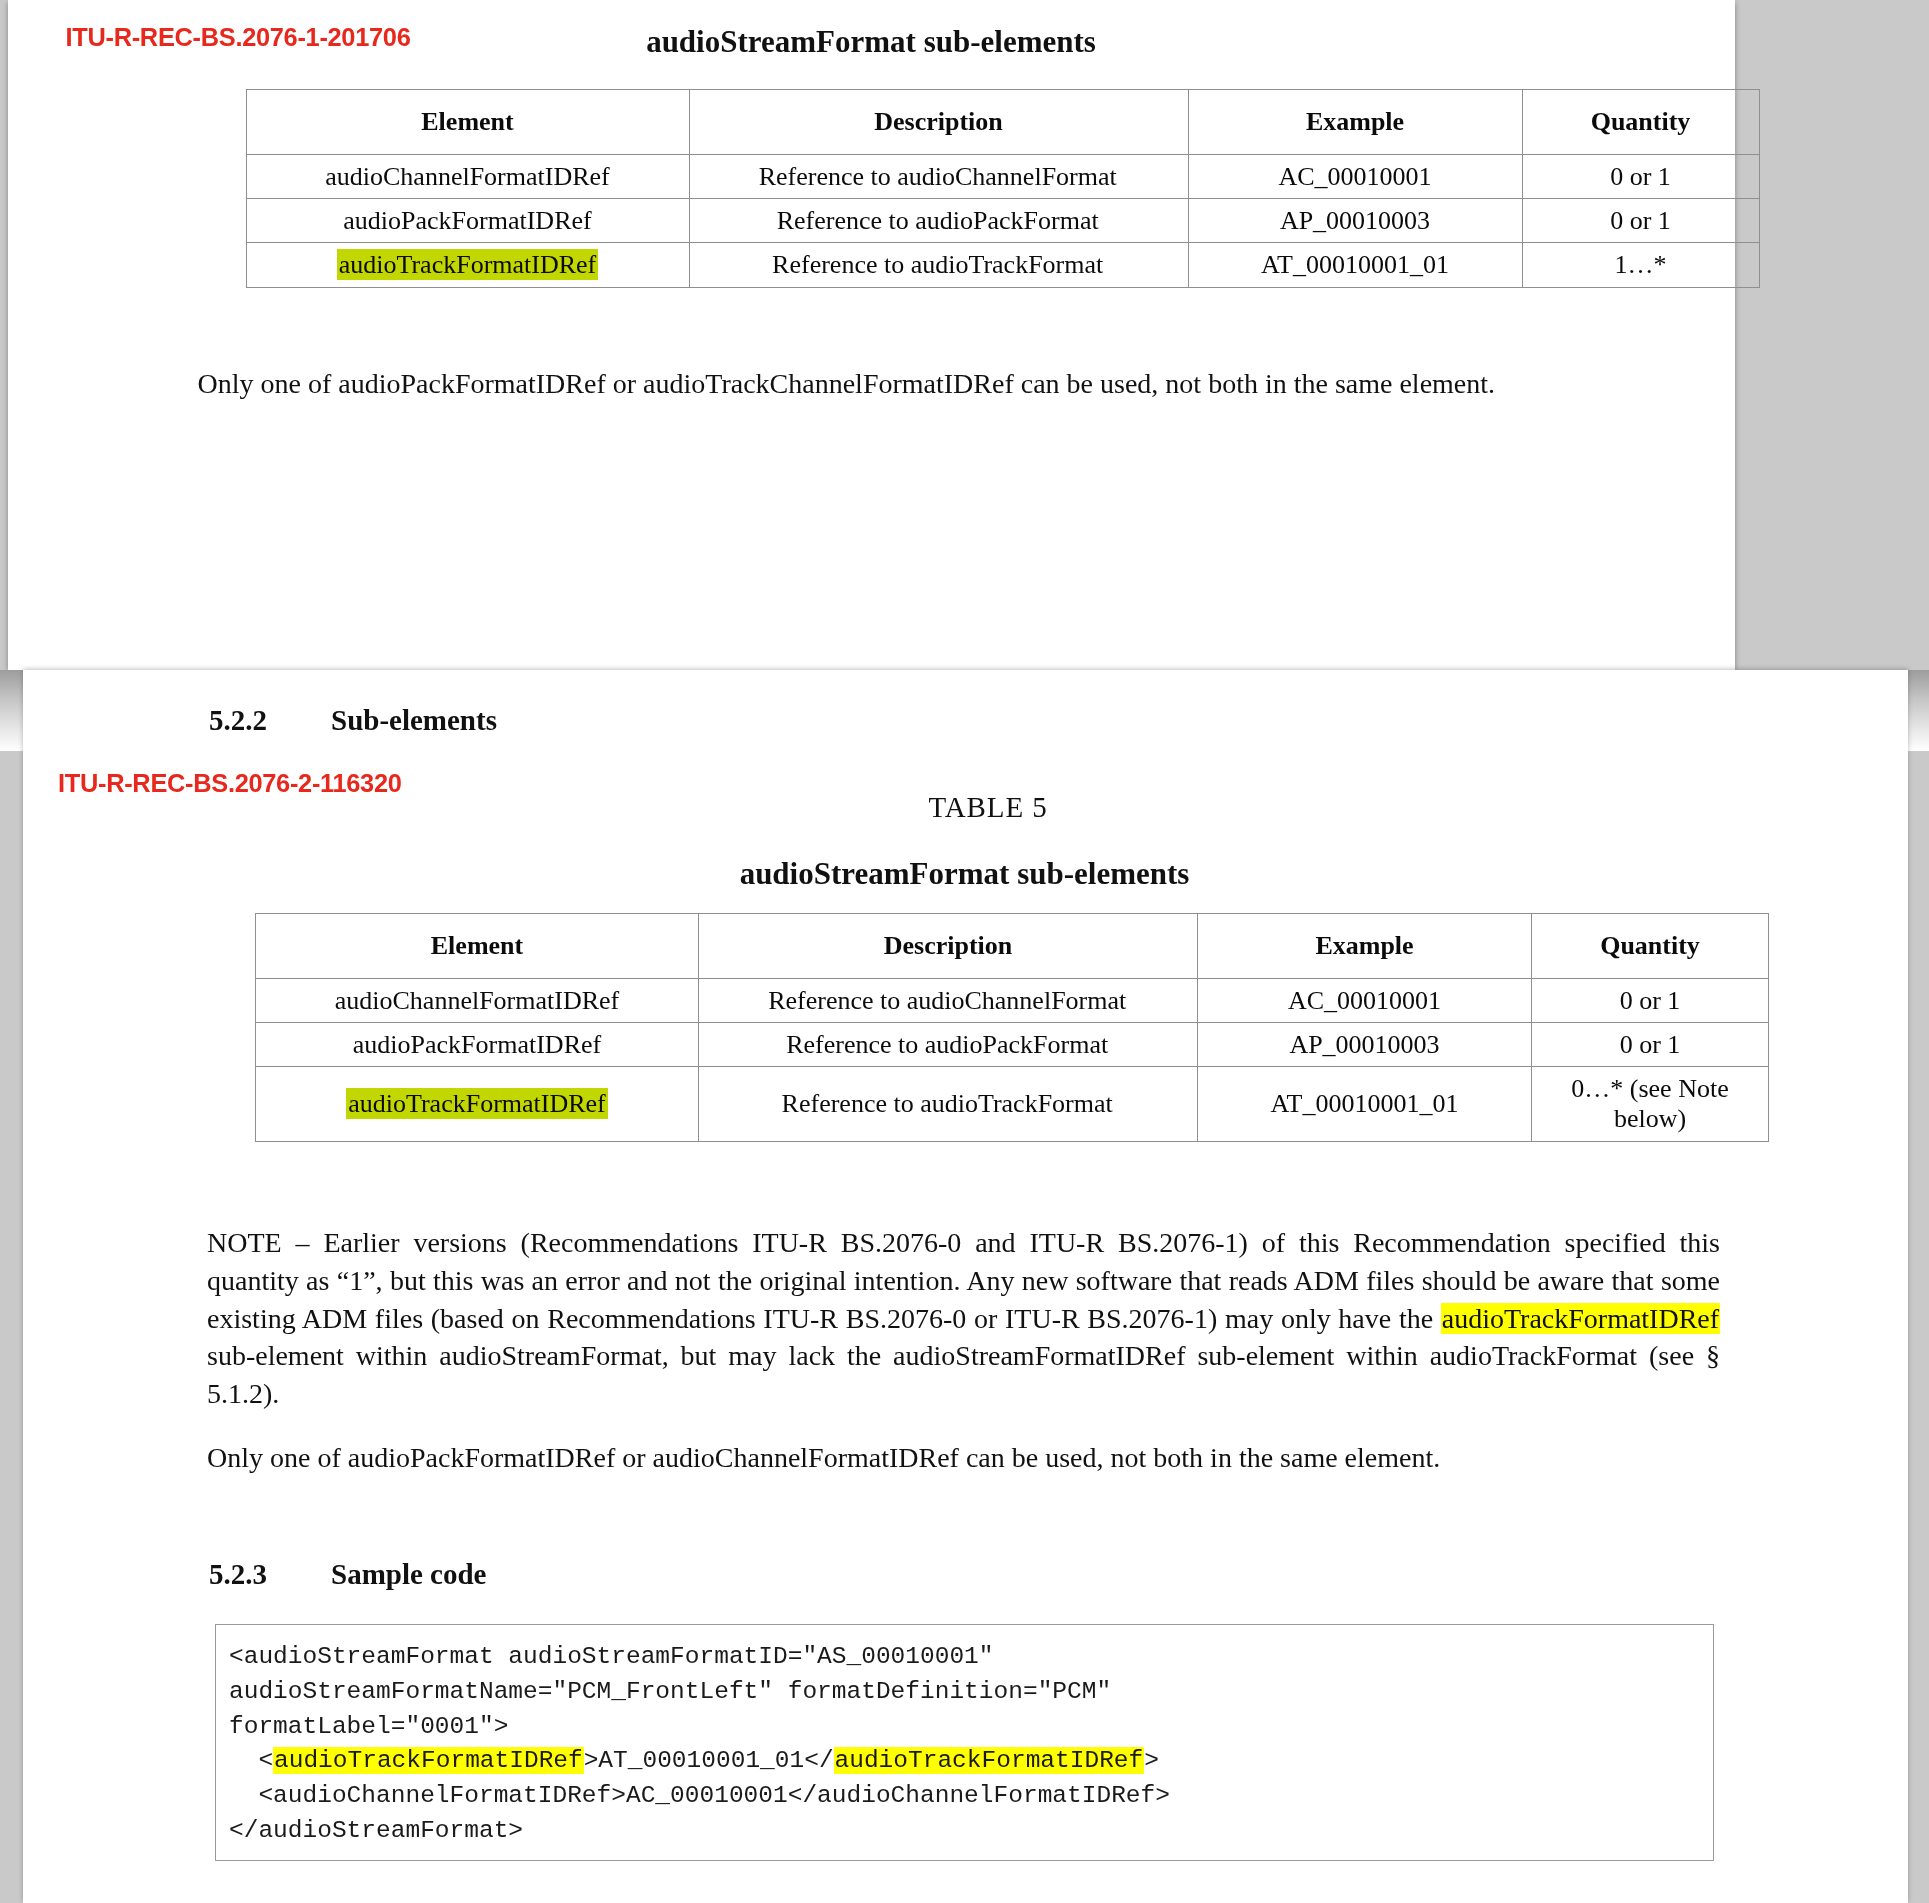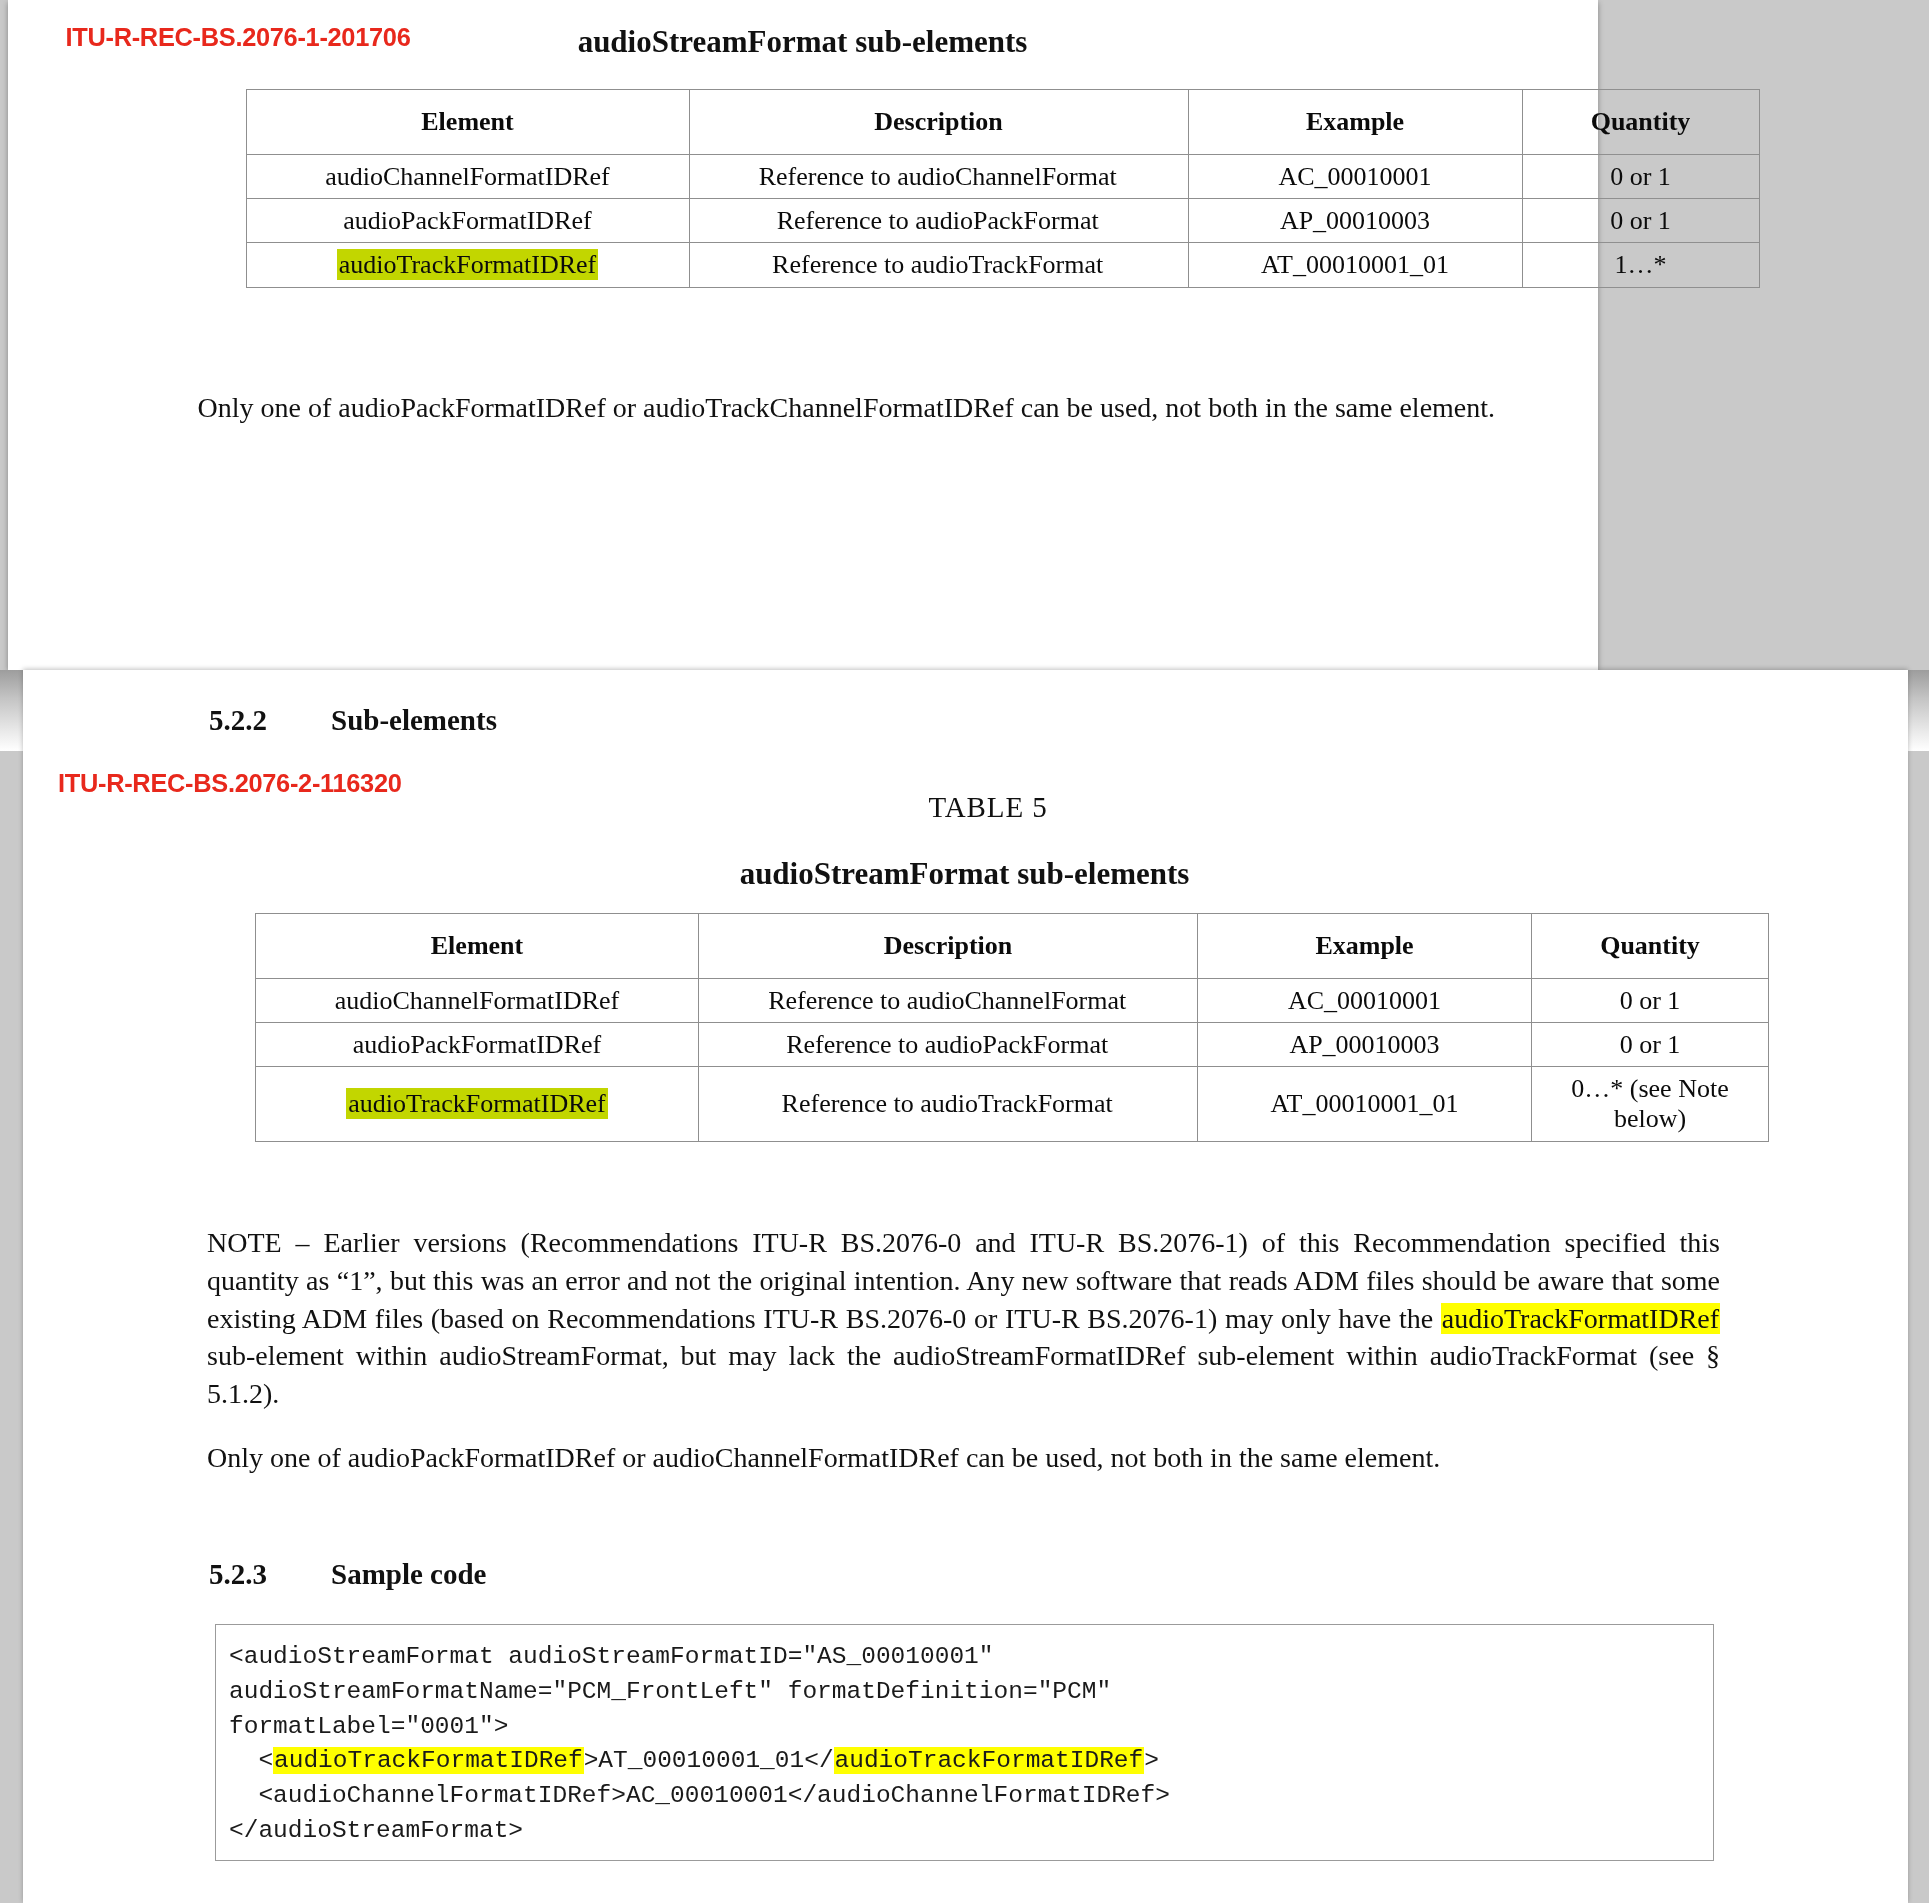--- a/index.html
+++ b/index.html
@@ -10,21 +10,21 @@
   body {
     width: 1929px; height: 1904px;
     font-family: "Liberation Serif", serif;
     position: relative;
     overflow: hidden;
   }
 
   
   .pane-top {
     position: absolute;
-    left: 7.5px; top: 0; width: 1590px; height: 670px;
+    left: 7.5px; top: 0; width: 1727px; height: 670px;
     background: #ffffff;
     box-shadow: 0 1.9px 5.6px rgba(0,0,0,0.35);
   }
   .pane-bottom {
     position: absolute;
     left: 22.6px; top: 670px; width: 1885px; height: 1234px;
     background: #ffffff;
     box-shadow: 0 -0.9px 4.7px rgba(0,0,0,0.25);
   }
   .band {
@@ -108,21 +108,21 @@
 
   
   .para {
     position: absolute;
     font-size: 28px;
     line-height: 1.35;
     color: #111;
     text-align: justify;
     text-justify: inter-word;
   }
-  #para-1 { left: 190px; top: 365px; width: 1513px; margin-top: 24px; }
+  #para-1 { left: 190px; top: 365px; width: 1513px; }
   #para-note { left: 207px; top: 1224px; width: 1513px; }
   #para-only2 { left: 207px; top: 1439px; width: 1513px; }
 
   
   #code-box {
     position: absolute;
     left: 215px; top: 1624px; width: 1499px;
     border: 1.9px solid #9b9b9b;
     background: #ffffff;
     padding: 15px 13px 11px 13px;

